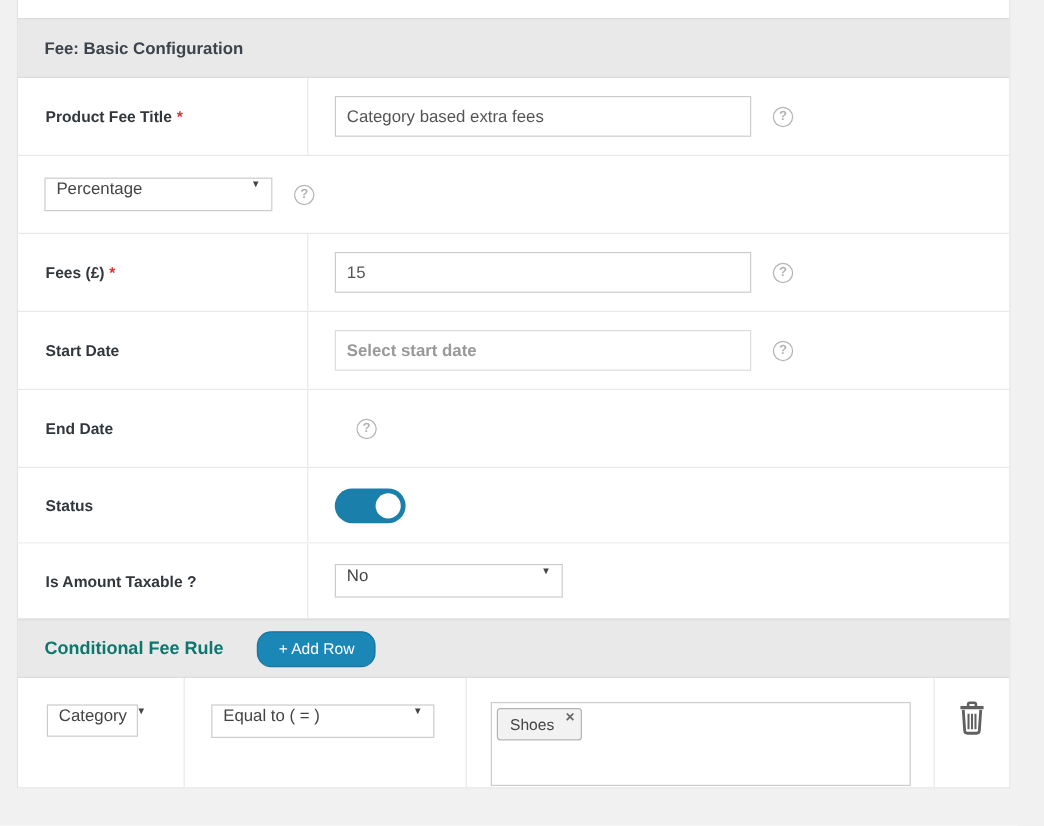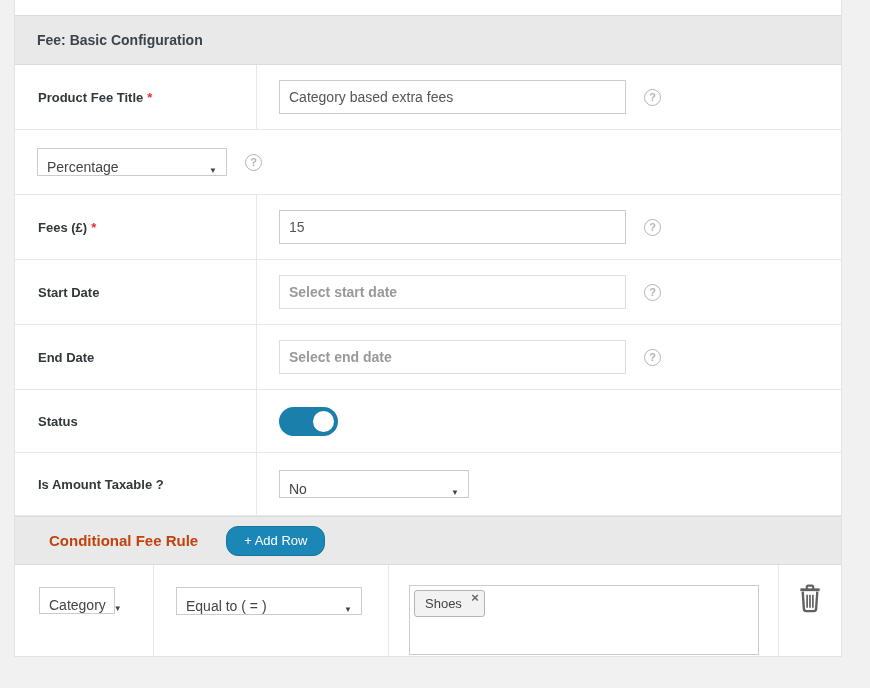--- a/index.html
+++ b/index.html
@@ -19,21 +19,21 @@
   .section-header {
     background:#e9e9e9;
     border-top:1px solid #dcdcdc;
     border-bottom:1px solid #dcdcdc;
     display:flex; align-items:center;
     padding-left:22px;
   }
   .section-header.first { margin-top:15px; height:50px; }
   .section-header.first .hdr-text { font-size:14px; font-weight:bold; color:#3c434a; }
   .section-header.second { height:49px; }
-  .section-header.second .hdr-text { font-size:15px; font-weight:bold; color:#c2410c;margin-left:12px; }
+  .section-header.second .hdr-text { font-size:15px; font-weight:bold; color:#0f766e; }
   .form-row {
     display:flex;
     border-bottom:1px solid #e8e8e8;
     background:#fff;
   }
   .row-65 { height:65px; }
   .row-63 { height:63px; }
   .label-cell {
     width:242px; flex:0 0 242px;
     border-right:1px solid #e8e8e8;
@@ -54,21 +54,21 @@
     font-family:"Liberation Sans", sans-serif;
     background:#fff;
     outline:none;
   }
   .text-input.date { border-color:#ddd;font-weight:bold; }
   .text-input::placeholder { color:#999; opacity:1; }
   .select-box {
     height:28px;
     border:1px solid #ccc;
     background:#fff;
-    display:flex; align-items:flex-end; justify-content:space-between;
+    display:flex; align-items:flex-start; justify-content:space-between;
     padding:0 9px;
     font-size:14px; color:#444;
     cursor:pointer;
   }
   .select-arrow { font-size:8px; color:#444; margin-left:8px; }
   .w190 { width:190px; }
   .help-icon {
     width:17px; height:17px; flex:0 0 17px;
     border:1px solid #b4b4b4; border-radius:50%;
     color:#b4b4b4;
@@ -192,21 +192,20 @@
       <input class="text-input date" type="text" placeholder="Select start date" style="">
       <span class="help-icon">?</span>
     </div>
   </div>
 
   <div class="form-row row-65">
     <div class="label-cell">
       <span>End Date</span>
     </div>
     <div class="field-cell">
-      <input class="text-input date" type="text" placeholder="Select end date" style="">
       <span class="help-icon">?</span>
     </div>
   </div>
 
   <div class="form-row row-63">
     <div class="label-cell">
       <span>Status</span>
     </div>
     <div class="field-cell">
       <div class="toggle">

